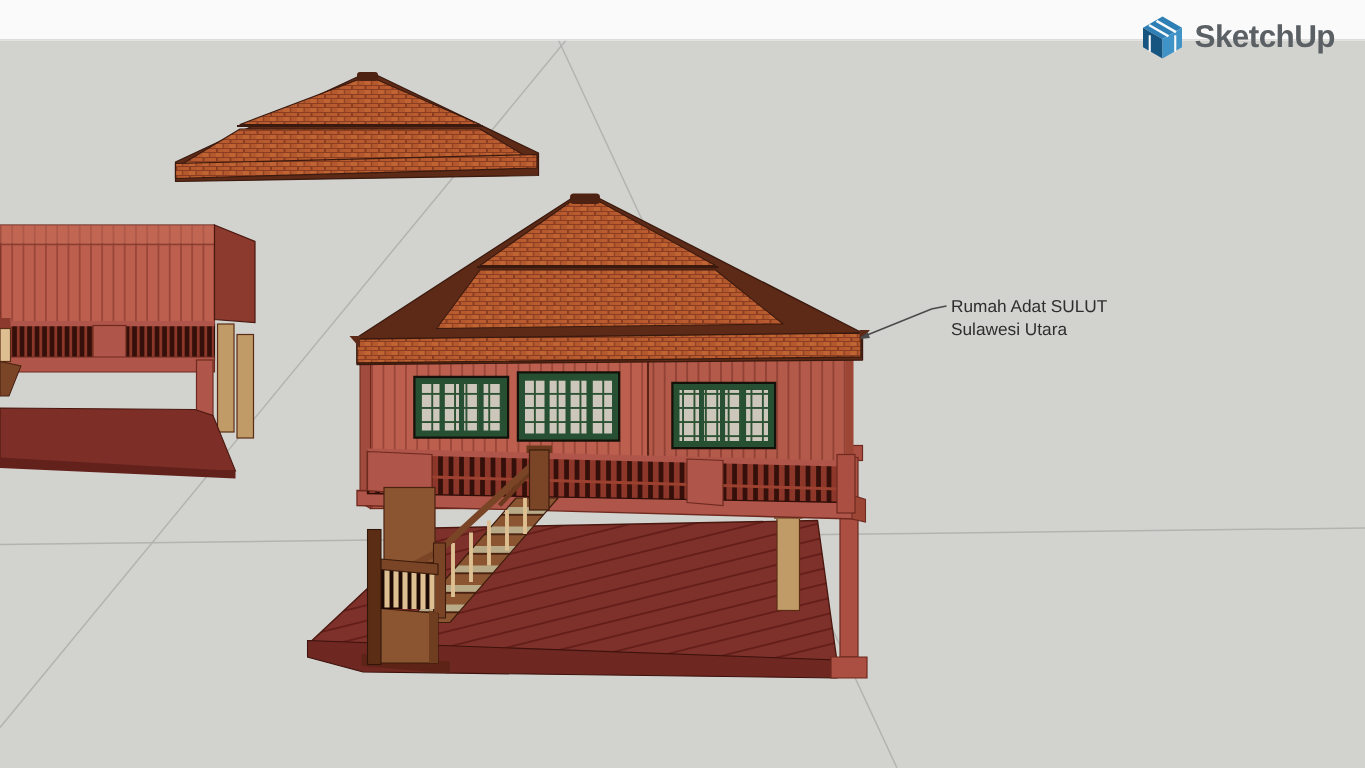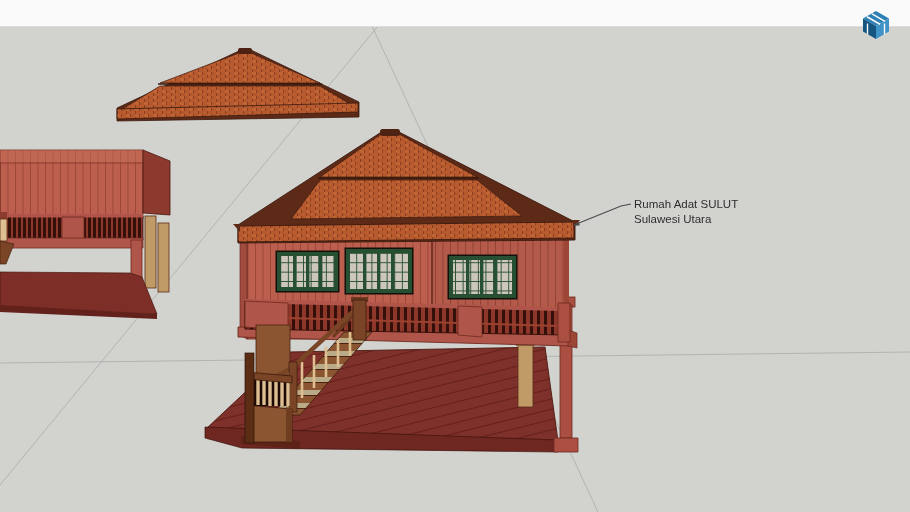--- a/index.html
+++ b/index.html
@@ -230,15 +230,16 @@
   <div class="logo">
     <svg width="28" height="30" viewBox="0 0 28 30">
       <polygon points="14,1 27,8.5 14,16 1,8.5" fill="#2e7fb5"></polygon>
       <polygon points="1,8.5 14,16 14,29 1,21.5" fill="#16557f"></polygon>
       <polygon points="27,8.5 14,16 14,29 27,21.5" fill="#3f93c7"></polygon>
       <line x1="5" y1="6.7" x2="18" y2="14.2" stroke="#fafafa" stroke-width="1.6"></line>
       <line x1="10" y1="3.9" x2="23" y2="11.4" stroke="#fafafa" stroke-width="1.6"></line>
       <line x1="5.5" y1="13.5" x2="5.5" y2="24.5" stroke="#fafafa" stroke-width="1.4"></line>
       <line x1="22.5" y1="13.5" x2="22.5" y2="24.5" stroke="#fafafa" stroke-width="1.4"></line>
     </svg>
+    <span class="logo-text">SketchUp</span>
   </div>
 
 </div>
 
 </body></html>

